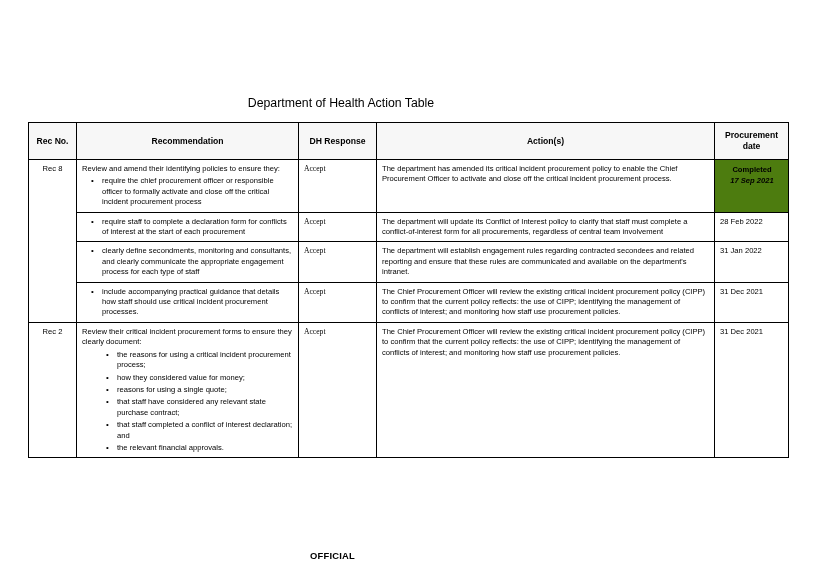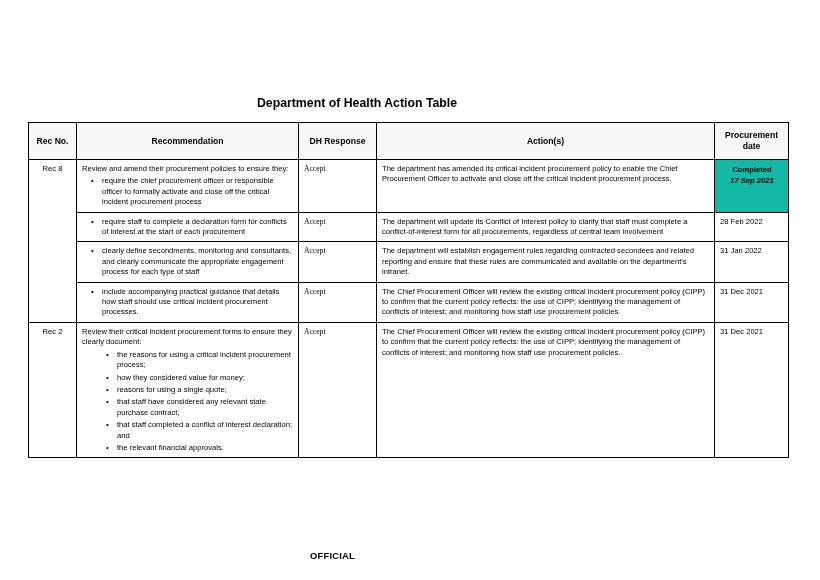--- a/index.html
+++ b/index.html
@@ -37,23 +37,22 @@
   .title-line1 .boldital {
     font-weight: bold;
     font-style: italic;
   }
   .title-line2 {
     position: absolute;
     left: 0; top: 96px;
     width: 682px;
     text-align: center;
     font-size: 12.3px;
-    font-weight: bold;
+    font-weight: normal;
     line-height: 15px;
-    padding-left: 16px;
   }
   table.action-table {
     position: absolute;
     left: 28px;
     top: 122px;
     width: 760px;
     border-collapse: collapse;
     table-layout: fixed;
   }
   table.action-table td, table.action-table th {
@@ -91,21 +90,21 @@
     font-size: 7.8px;
     padding-top: 5px;
     font-family: Liberation Serif, serif;
   }
   td.comp-date {
     font-size: 7.8px;
     padding-top: 5px;
     padding-left: 6px;
   }
   td.comp-date.shaded {
-    background: #14b8a6;
+    background: #4d7c0f;
     text-align: center;
     padding-right: 4px;
   }
   td.comp-date.shaded .cd-strong {
     font-weight: bold;
     display: block;
     line-height: 11px;
   }
   td.comp-date.shaded .cd-ital {
     font-weight: bold;
@@ -185,21 +184,21 @@
           <span>Procurement</span><br>
           <span>date</span>
         </th>
       </tr>
     </thead>
     <tbody>
 
       <tr>
         <td class="rec-no" rowspan="4">Rec 8</td>
         <td>
-          <p class="intro-text">Review and amend their procurement policies to ensure they:</p>
+          <p class="intro-text">Review and amend their identifying policies to ensure they:</p>
           <p class="single-bullet">require the chief procurement officer or responsible officer to formally activate and close off the critical incident procurement process</p>
         </td>
         <td class="dh-resp">Accept</td>
         <td>The department has amended its critical incident procurement policy to enable the Chief Procurement Officer to activate and close off the critical incident procurement process.</td>
         <td class="comp-date shaded">
           <span class="cd-strong">Completed</span>
           <span class="cd-ital">17 Sep 2021</span>
         </td>
       </tr>
 

